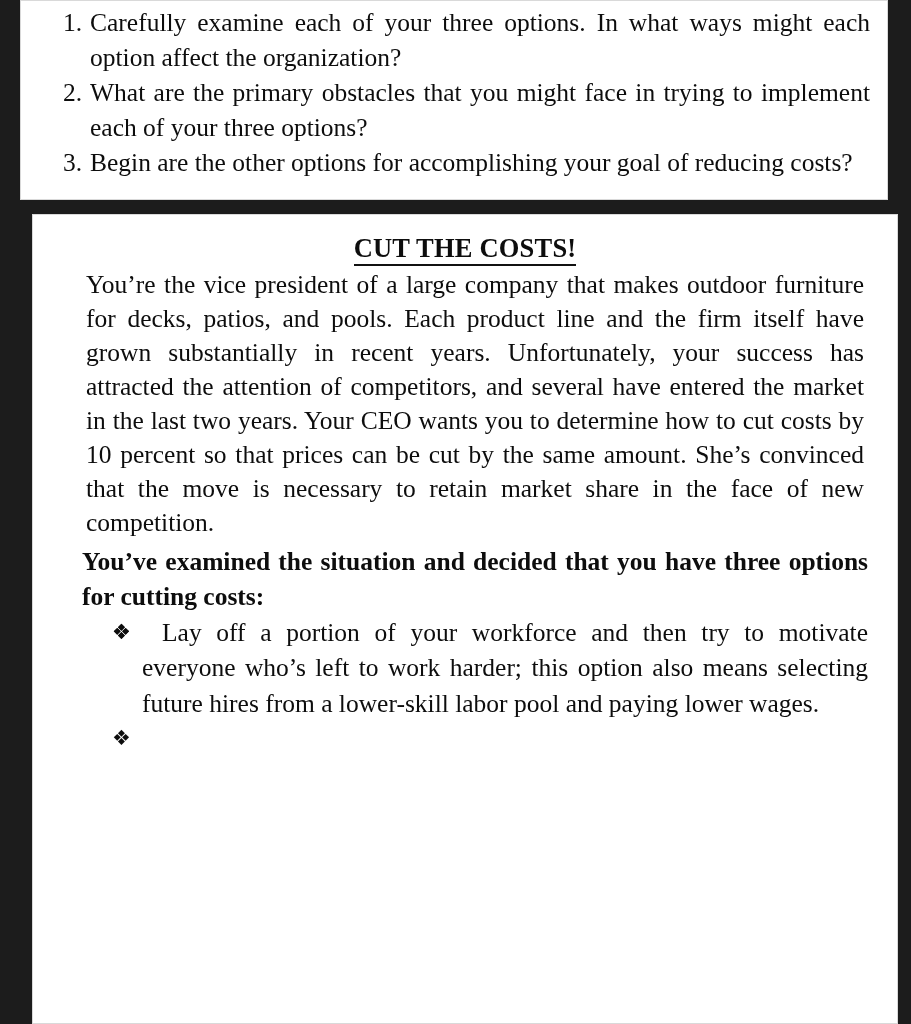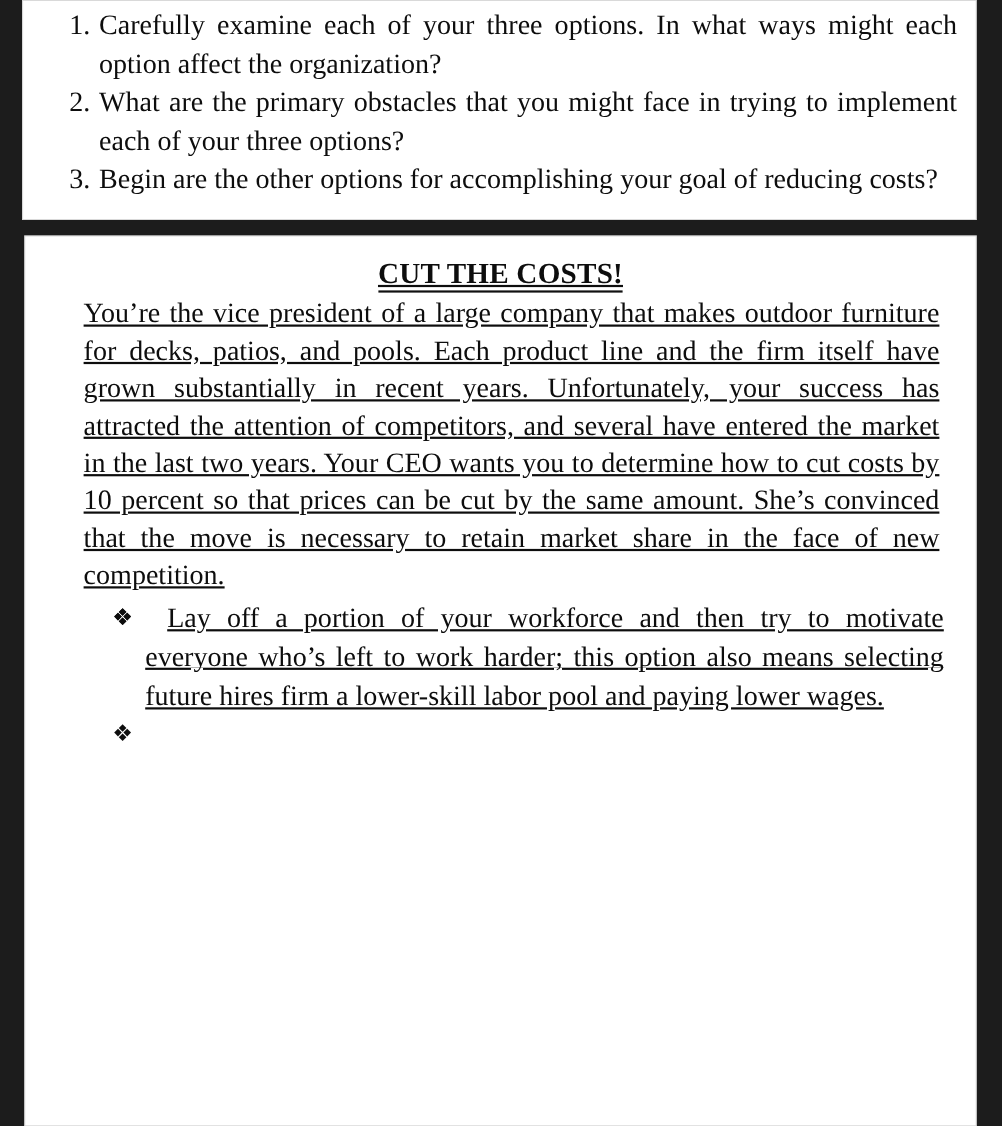--- a/index.html
+++ b/index.html
@@ -33,26 +33,25 @@
 
   #panel-top {
     left: 20px;
     top: 0;
     width: 868px;
     height: 200px;
     padding: 6px 18px 0 18px;
   }
 
   #panel-main {
-    left: 22px;
+    left: 32px;
     top: 214px;
     width: 866px;
     height: 810px;
     padding: 18px 22px 0 22px;
-    text-decoration: underline;
   }
 
   
   #panel-main::after,
   #panel-top::after {
     content: "";
     position: absolute;
     inset: 0;
     pointer-events: none;
     box-shadow: inset 0 0 0 1px rgba(130,130,130,0.30);
@@ -177,27 +176,28 @@
 </div>
 
 <div class="panel" id="panel-main">
 
   <div class="case-title">
     <span class="u">CUT THE COSTS!</span>
   </div>
 
   <p class="body-para">You’re the vice president of a large company that makes outdoor furniture for decks, patios, and pools. Each product line and the firm itself have grown substantially in recent years. Unfortunately, your success has attracted the attention of competitors, and several have entered the market in the last two years. Your CEO wants you to determine how to cut costs by 10 percent so that prices can be cut by the same amount. She’s convinced that the move is necessary to retain market share in the face of new competition.</p>
 
+  <p class="lead-bold">You’ve examined the situation and decided that you have three options for cutting costs:</p>
 
   <ul class="optlist">
     <li>
       <span class="bullet">❖</span>
     </li>
     <li>
       <span class="bullet">❖</span>
-      <span class="opttext">Lay off a portion of your workforce and then try to motivate everyone who’s left to work harder; this option also means selecting future hires firm a lower-skill labor pool and paying lower wages.</span>
+      <span class="opttext">Lay off a portion of your workforce and then try to motivate everyone who’s left to work harder; this option also means selecting future hires from a lower-skill labor pool and paying lower wages.</span>
     </li>
     <li>
       <span class="bullet">❖</span>
     </li>
   </ul>
 
 </div>
 
 </body></html>

